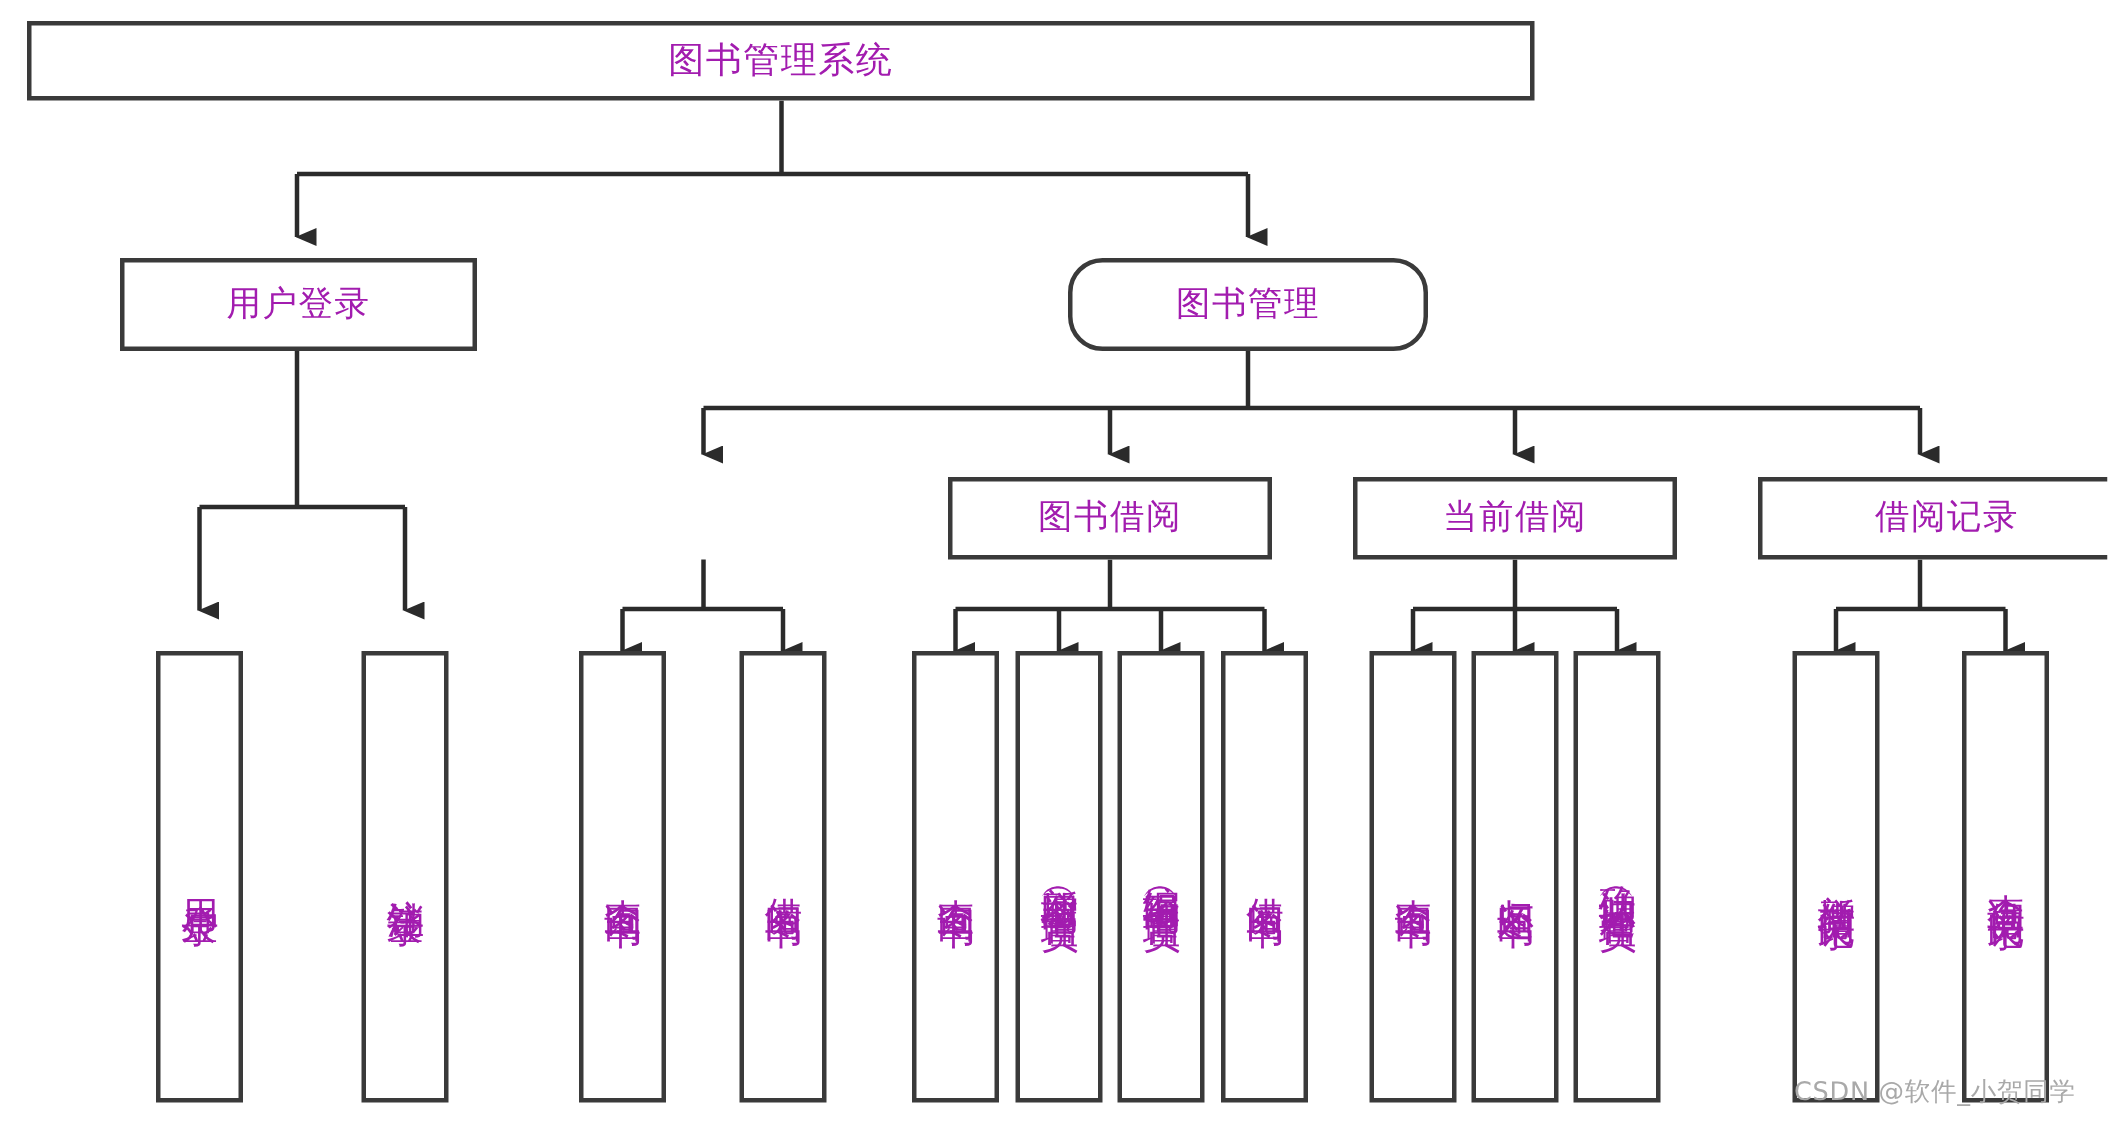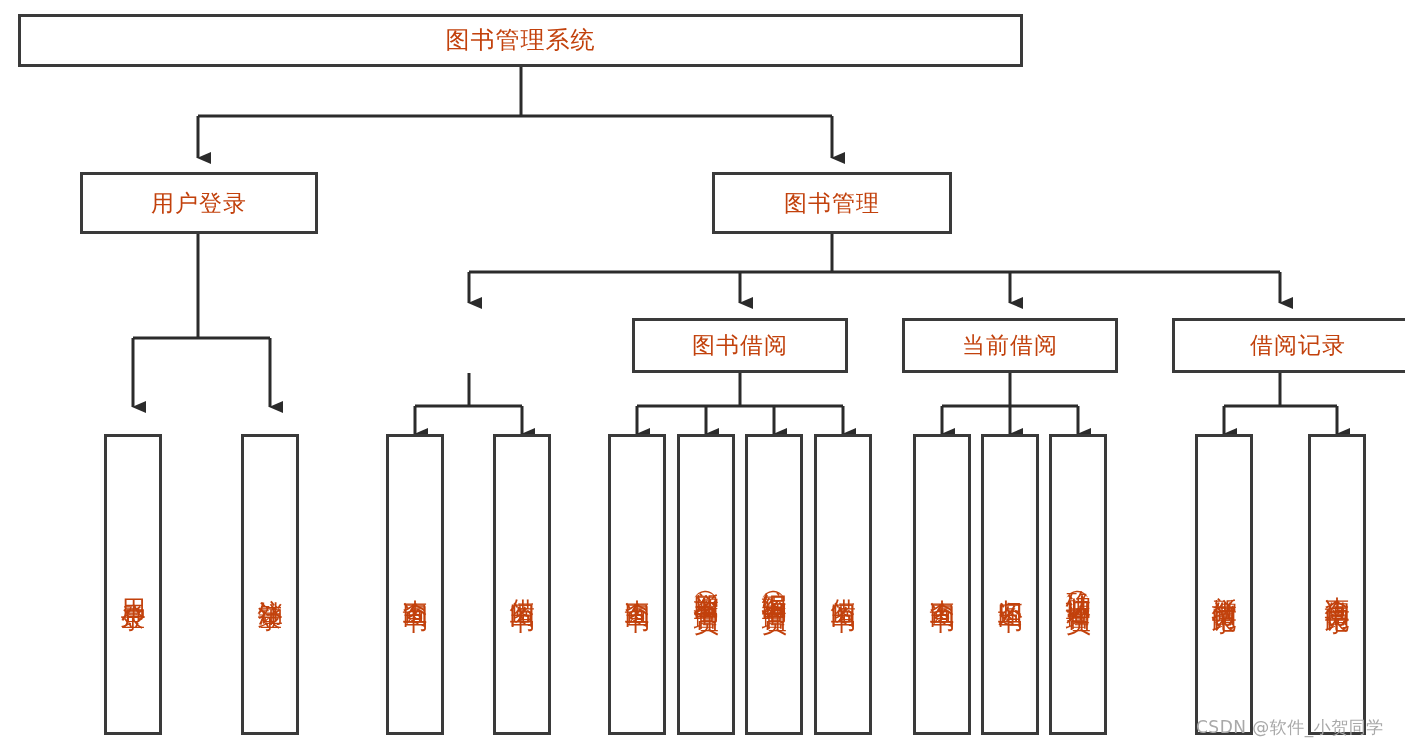--- a/index.html
+++ b/index.html
@@ -27,21 +27,21 @@
     pointer-events: none;
   }
   .node {
     position: absolute;
     box-sizing: border-box;
     background: #ffffff;
     border: 3px solid #3a3a3a;
     display: flex;
     align-items: center;
     justify-content: center;
-    color: #c2410c;
+    color: #a21caf;
   }
   .node .label {
     display: block;
     text-align: center;
     line-height: 1.15;
     white-space: nowrap;
   }
   
   .node.horiz .label {
     font-size: 23px;
@@ -131,21 +131,21 @@
   </svg>
 
   <div class="node horiz root" style="left:18px; top:14px; width:1005px; height:53px;">
     <span class="label">图书管理系统</span>
   </div>
 
   <div class="node horiz" style="left:80px; top:172px; width:238px; height:62px;">
     <span class="label">用户登录</span>
   </div>
 
-  <div class="node horiz" style="left:712px; top:172px; width:240px; height:62px;">
+  <div class="node horiz" style="left:712px; top:172px; width:240px; height:62px;border-radius:23px;">
     <span class="label">图书管理</span>
   </div>
 
 
   <div class="node horiz" style="left:632px; top:318px; width:216px; height:55px;">
     <span class="label">图书借阅</span>
   </div>
 
   <div class="node horiz" style="left:902px; top:318px; width:216px; height:55px;">
     <span class="label">当前借阅</span>

